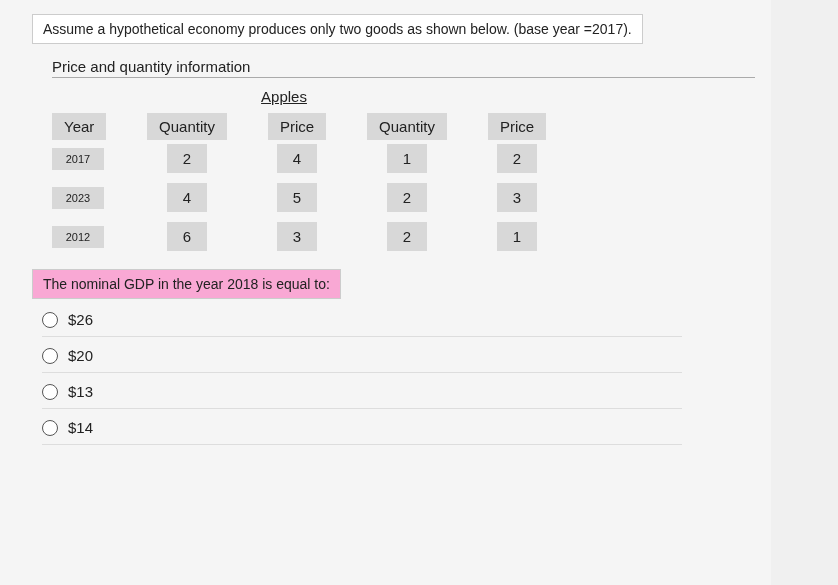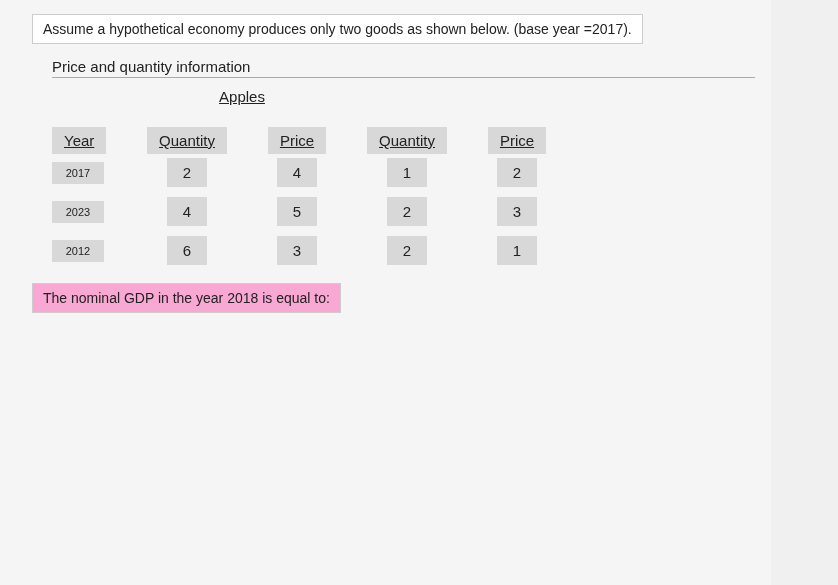--- a/index.html
+++ b/index.html
@@ -69,21 +69,20 @@
       color: #222;
     }
 
     .header-box {
       background: #d8d8d8;
       padding: 5px 12px;
       display: inline-block;
       text-align: center;
       font-size: 15px;
       color: #222;
-      text-decoration: underline;
     }
 
     .question-text {
       font-size: 14px;
       color: #222;
       background: #f9a8d4;
       border: 1px solid #ccc;
       padding: 6px 10px;
       display: inline-block;
       margin-top: 8px;
@@ -120,21 +119,22 @@
 
     .table-wrapper {
       display: flex;
       flex-direction: column;
       margin-left: 20px;
     }
 
     .col-headers-row {
       display: flex;
       align-items: flex-end;
-      margin-bottom: 22px;
+      margin-bottom: 8px;
+      gap: 42px;
     }
 
     .spacer-year {
       width: 80px;
     }
 
     .group-header {
       width: 220px;
       text-align: center;
     }
@@ -251,14 +251,32 @@
       </div>
     </div>
       </div>
 
   </div>
 
   
   <div class="question-text">The nominal GDP in the year 2018 is equal to:</div>
 
   
+  <div class="options-section" id="options-container">
+  <div class="option-item">
+      <span class="option-radio"></span>
+      <span>$26</span>
+    </div>
+      <div class="option-item">
+      <span class="option-radio"></span>
+      <span>$20</span>
+    </div>
+      <div class="option-item">
+      <span class="option-radio"></span>
+      <span>$13</span>
+    </div>
+      <div class="option-item">
+      <span class="option-radio"></span>
+      <span>$14</span>
+    </div>
+    </div>
 
 </div>
 
 </body></html>

